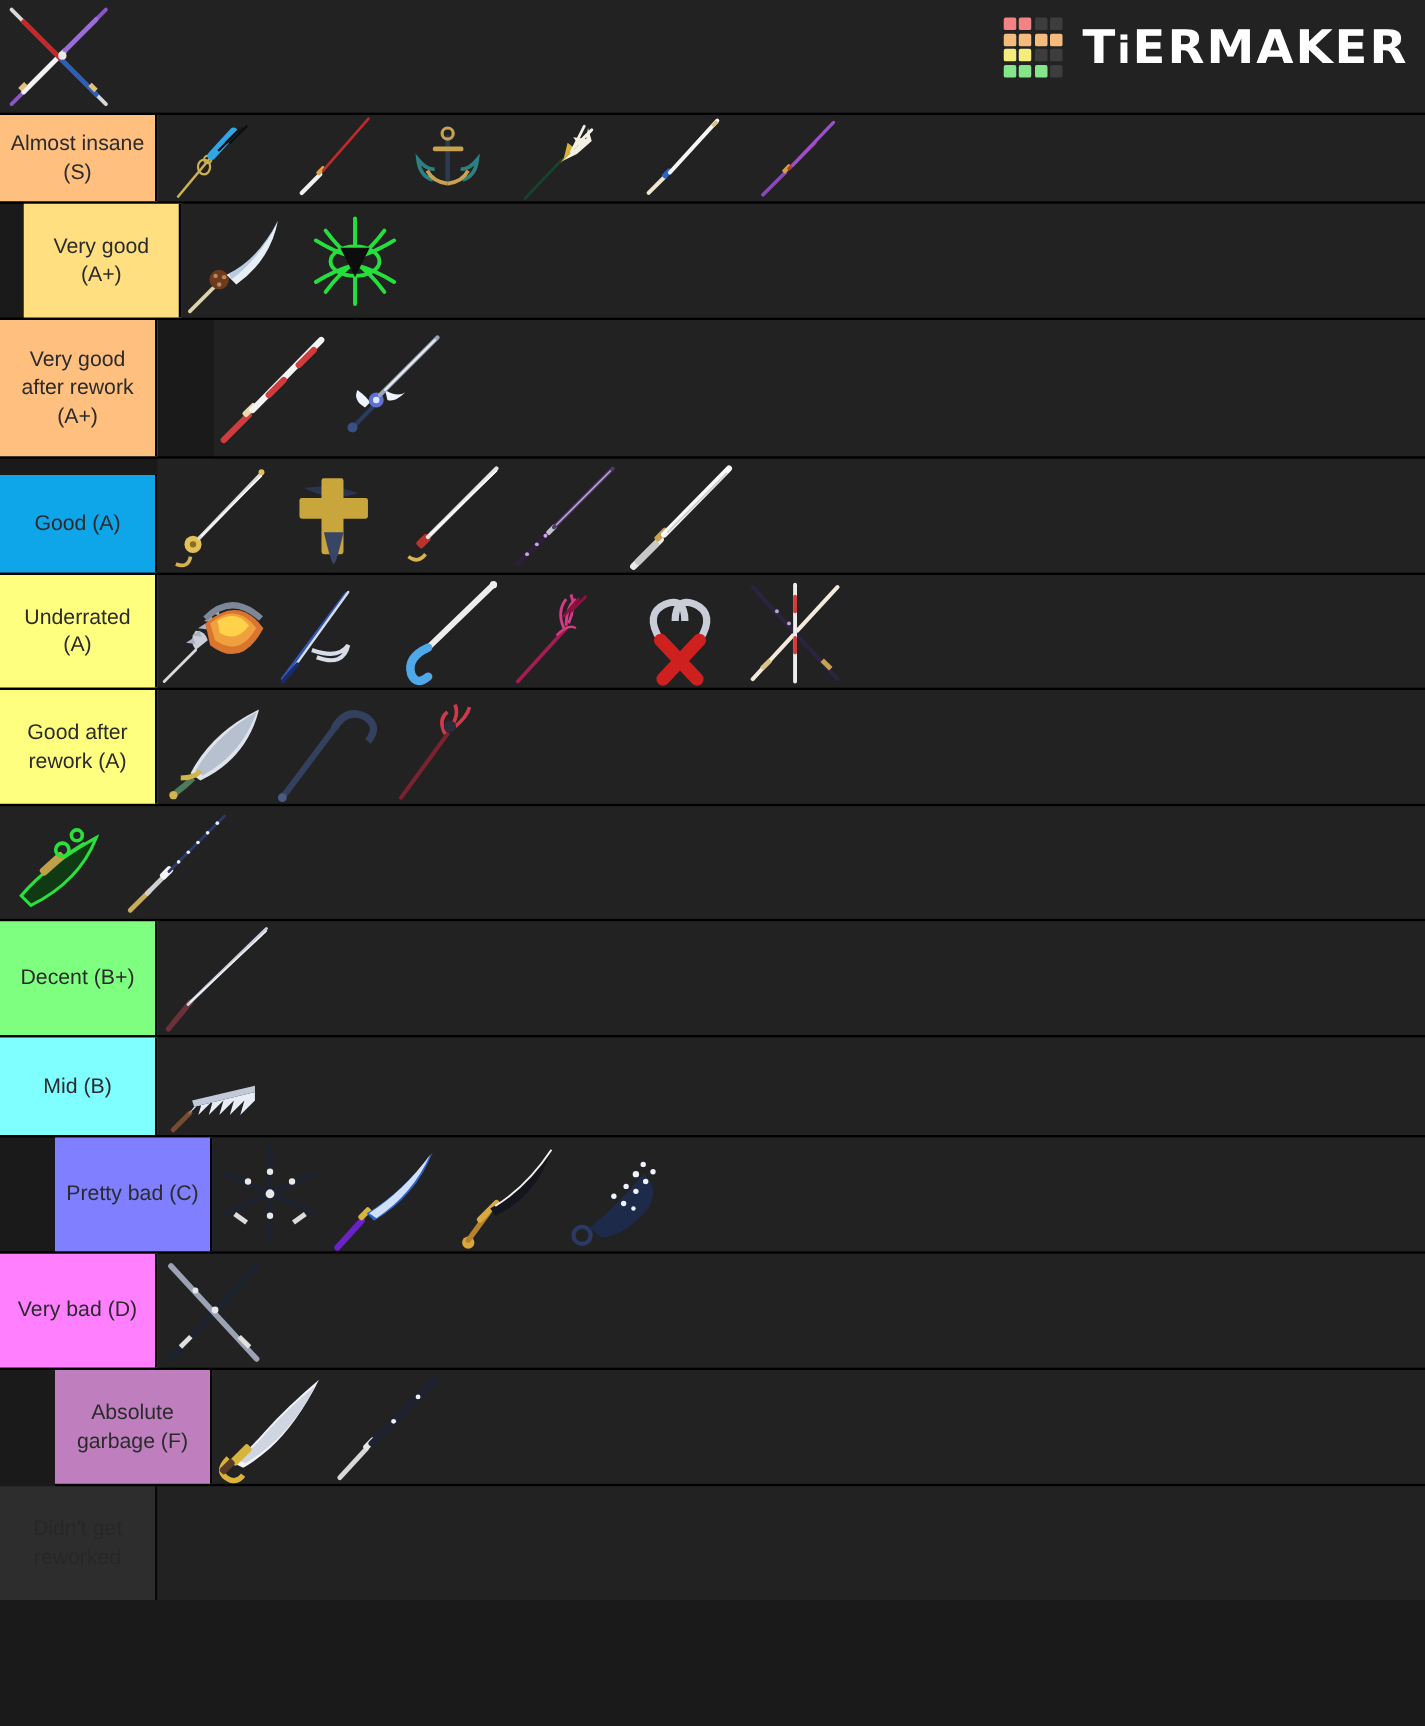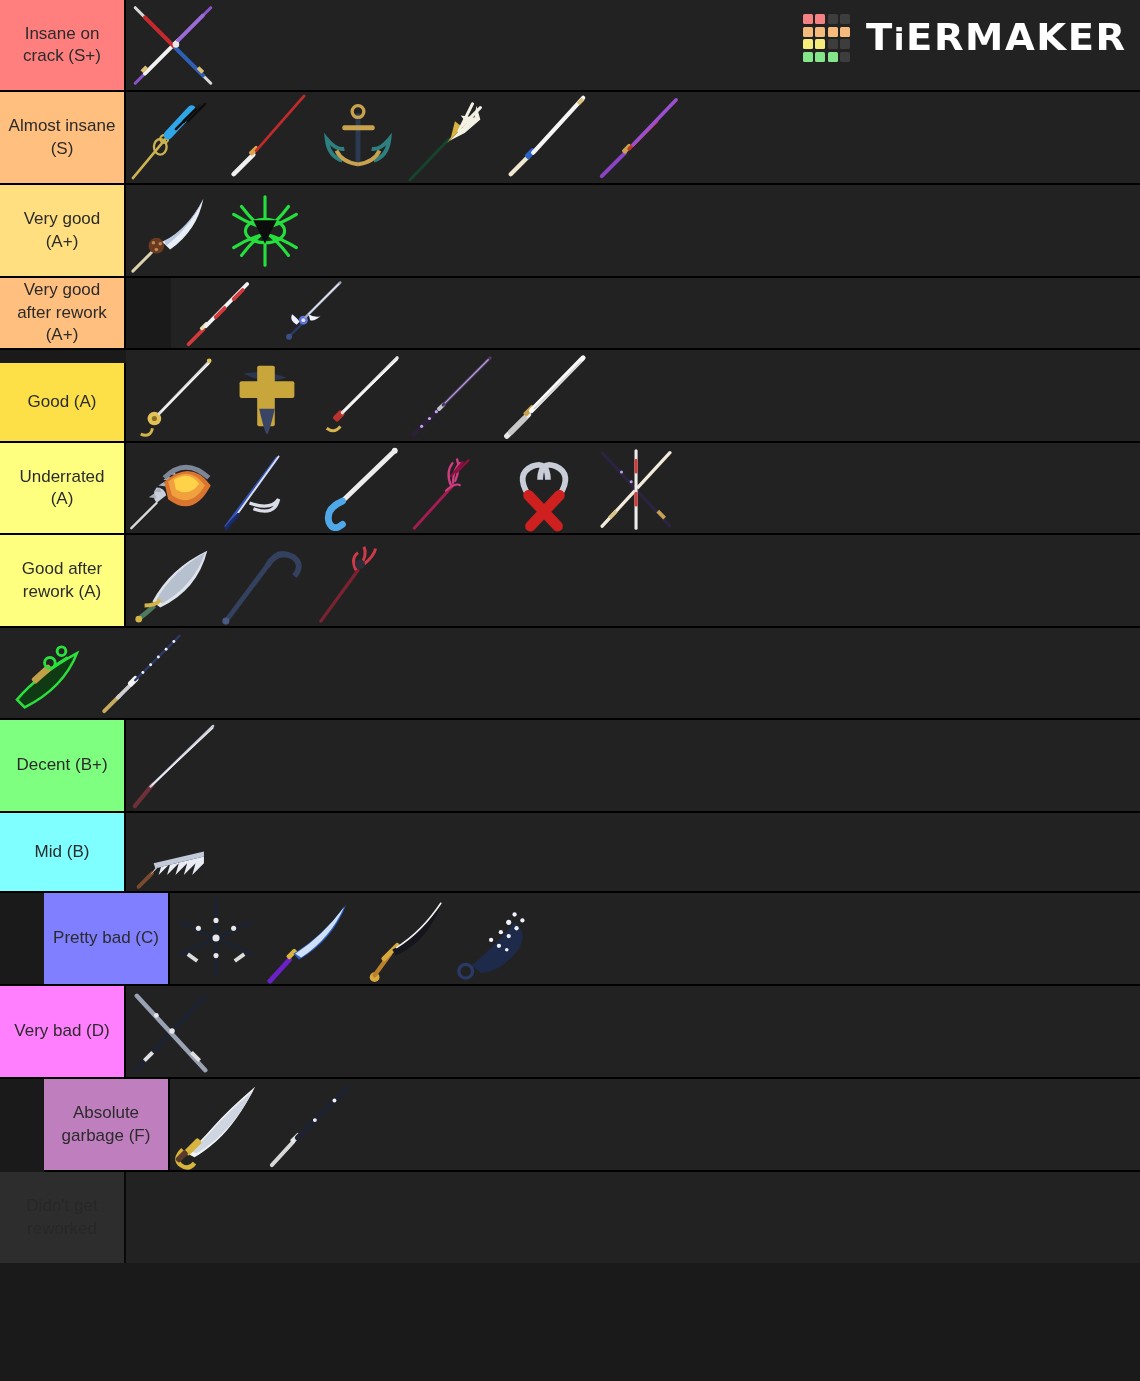--- a/index.html
+++ b/index.html
@@ -64,38 +64,37 @@
   }
   #logo-text .lc { font-size: 30px; }
 </style>
 </head>
 <body>
 
 <div id="board">
 
   <div id="rows">
       <div class="tier-row" style="height: 92px;">
-        <div class="tier-label" style="background: rgb(255, 127, 127);">Insane on crack (S+)</div>
         <div class="tier-items">
           <div class="item">
             <svg viewBox="0 0 93 93" xmlns="http://www.w3.org/2000/svg">
               <line x1="8" y1="86" x2="86" y2="8" stroke="#8a55c8" stroke-width="3.2" stroke-linecap="round"></line>
               <line x1="8" y1="8" x2="86" y2="86" stroke="#d8d8d8" stroke-width="3.2" stroke-linecap="round"></line>
               <line x1="18" y1="76" x2="52" y2="42" stroke="#f2f2f2" stroke-width="4" stroke-linecap="round"></line>
               <line x1="52" y1="42" x2="78" y2="16" stroke="#9b6bd8" stroke-width="4" stroke-linecap="round"></line>
               <line x1="18" y1="18" x2="50" y2="50" stroke="#c9262c" stroke-width="4" stroke-linecap="round"></line>
               <line x1="50" y1="50" x2="78" y2="78" stroke="#2b5fb8" stroke-width="4" stroke-linecap="round"></line>
               <circle cx="50" cy="46" r="3.4" fill="#e8e8e8"></circle>
               <rect x="14" y="70" width="7" height="4" fill="#e0c277" transform="rotate(-45 17 72)"></rect>
               <rect x="72" y="70" width="7" height="4" fill="#e0c277" transform="rotate(45 75 72)"></rect>
             </svg>
           </div>
         </div>
       </div>
-      <div class="tier-row" style="height: 93px;">
+      <div class="tier-row" style="height: 71px;">
         <div class="tier-label" style="background: rgb(255, 191, 127);">Almost insane (S)</div>
         <div class="tier-items">
           <div class="item">
             <svg viewBox="0 0 93 93" xmlns="http://www.w3.org/2000/svg">
               <line x1="6" y1="88" x2="56" y2="28" stroke="#cbb150" stroke-width="2.6" stroke-linecap="round"></line>
               <ellipse cx="34" cy="56" rx="6.5" ry="8" fill="none" stroke="#cbb150" stroke-width="2.4"></ellipse>
               <circle cx="38" cy="48" r="4" fill="none" stroke="#cbb150" stroke-width="2.2"></circle>
               <line x1="42" y1="44" x2="66" y2="18" stroke="#2fa6e8" stroke-width="9" stroke-linecap="round"></line>
               <line x1="58" y1="30" x2="74" y2="14" stroke="#1a1a1a" stroke-width="3" stroke-linecap="round"></line>
               <line x1="50" y1="38" x2="70" y2="18" stroke="#0d0d0d" stroke-width="2.6" stroke-linecap="round"></line>
@@ -140,21 +139,21 @@
           <div class="item">
             <svg viewBox="0 0 93 93" xmlns="http://www.w3.org/2000/svg">
               <line x1="10" y1="86" x2="34" y2="62" stroke="#8b44c4" stroke-width="4" stroke-linecap="round"></line>
               <rect x="30" y="56" width="11" height="5" rx="1.6" fill="#c8a24e" transform="rotate(-45 35 58)"></rect>
               <line x1="38" y1="58" x2="66" y2="30" stroke="#c0392b" stroke-width="3.6" stroke-linecap="round"></line>
               <line x1="42" y1="54" x2="86" y2="8" stroke="#9b4fd0" stroke-width="3.6" stroke-linecap="round"></line>
             </svg>
           </div>
         </div>
       </div>
-      <div class="tier-row" style="height: 93px;">
+      <div class="tier-row" style="height: 93px; padding-left: 19px;">
         <div class="tier-label" style="background: rgb(255, 223, 127);">Very good (A+)</div>
         <div class="tier-items">
           <div class="item">
             <svg viewBox="0 0 93 93" xmlns="http://www.w3.org/2000/svg">
               <line x1="6" y1="88" x2="26" y2="68" stroke="#ddd2b0" stroke-width="3" stroke-linecap="round"></line>
               <circle cx="30" cy="62" r="8" fill="#6b3a1f"></circle>
               <circle cx="27" cy="59" r="1.8" fill="#b9875a"></circle>
               <circle cx="34" cy="60" r="1.8" fill="#b9875a"></circle>
               <circle cx="30" cy="66" r="1.8" fill="#b9875a"></circle>
               <path d="M36 58 q26 -10 42 -44 q-6 32 -34 52 Z" fill="#e8eef6"></path>
@@ -171,21 +170,21 @@
                 <path d="M70 22 q-12 16 -24 24"></path>
                 <path d="M22 72 q12 -16 24 -24"></path>
                 <path d="M70 72 q-12 -16 -24 -24"></path>
                 <ellipse cx="46" cy="47" rx="20" ry="12"></ellipse>
               </g>
               <path d="M34 36 L58 36 L46 60 Z" fill="#0d0d0d"></path>
             </svg>
           </div>
         </div>
       </div>
-      <div class="tier-row" style="height: 72px; gap: 45px;">
+      <div class="tier-row" style="height: 111px; gap: 45px;">
         <div class="tier-label" style="background: rgb(255, 191, 127);">Very good after rework (A+)</div>
         <div class="tier-items">
           <div class="item">
             <svg viewBox="0 0 93 93" xmlns="http://www.w3.org/2000/svg">
               <line x1="8" y1="88" x2="28" y2="68" stroke="#d23b3b" stroke-width="5" stroke-linecap="round"></line>
               <rect x="22" y="62" width="13" height="5" rx="1.6" fill="#e8dcae" transform="rotate(-45 28 64)"></rect>
               <line x1="31" y1="64" x2="86" y2="8" stroke="#f4f4f4" stroke-width="5" stroke-linecap="round"></line>
               <line x1="44" y1="52" x2="56" y2="40" stroke="#d23b3b" stroke-width="5" stroke-linecap="round"></line>
               <line x1="68" y1="28" x2="80" y2="16" stroke="#d23b3b" stroke-width="5" stroke-linecap="round"></line>
             </svg>
@@ -198,21 +197,21 @@
               <path d="M44 48 q10 6 16 2 q-8 8 -14 6 Z" fill="#eef3ff"></path>
               <circle cx="37" cy="56" r="6" fill="#5e6fd8"></circle>
               <circle cx="37" cy="56" r="2.6" fill="#dfe6ff"></circle>
               <line x1="40" y1="52" x2="86" y2="6" stroke="#9aa3b8" stroke-width="3.4" stroke-linecap="round"></line>
               <line x1="44" y1="48" x2="84" y2="8" stroke="#e8ecf5" stroke-width="1.6" stroke-linecap="round"></line>
             </svg>
           </div>
         </div>
       </div>
       <div class="tier-row" style="height: 93px;">
-        <div class="tier-label" style="background: #fde047; margin-top: 13px;">Good (A)</div>
+        <div class="tier-label" style="background: #0ea5e9; margin-top: 13px;">Good (A)</div>
         <div class="tier-items">
           <div class="item">
             <svg viewBox="0 0 93 93" xmlns="http://www.w3.org/2000/svg">
               <path d="M14 86 q10 4 12 -6" fill="none" stroke="#d3b44a" stroke-width="3"></path>
               <circle cx="28" cy="70" r="7" fill="#e2c15a"></circle>
               <circle cx="28" cy="70" r="2.6" fill="#8a6f20"></circle>
               <line x1="33" y1="65" x2="84" y2="12" stroke="#dcdcdc" stroke-width="3" stroke-linecap="round"></line>
               <line x1="35" y1="63" x2="84" y2="14" stroke="#fbfbfb" stroke-width="1.2" stroke-linecap="round"></line>
               <circle cx="84" cy="11" r="2.4" fill="#e2c15a"></circle>
             </svg>

